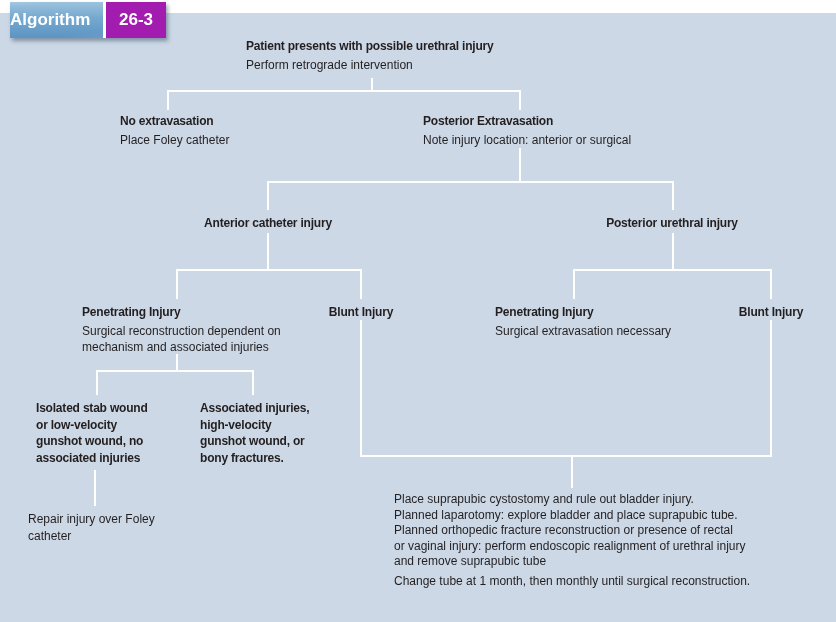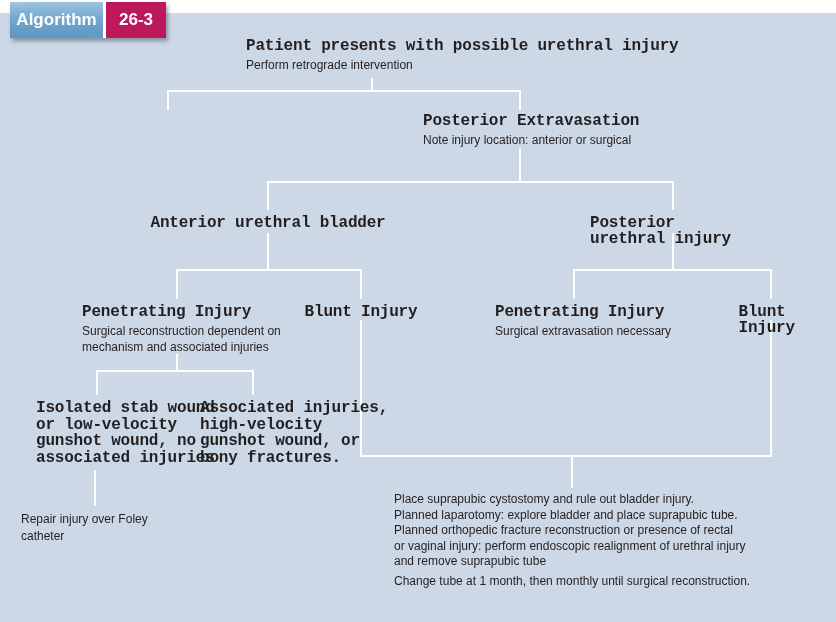--- a/index.html
+++ b/index.html
@@ -20,37 +20,37 @@
     display:flex;align-items:stretch;
     box-shadow:2px 3px 4px rgba(40,60,85,.45);
   }
   .badge-blue{
     width:93px;
     background:
       radial-gradient(120% 90% at -10% -40%, rgba(255,255,255,.40), rgba(255,255,255,0) 60%),
       radial-gradient(150% 130% at 115% 150%, rgba(255,255,255,.28), rgba(255,255,255,0) 55%),
       linear-gradient(180deg,#9cc3de 0%,#74a8cf 45%,#5d94c2 100%);
     color:#ffffff;font-weight:bold;font-size:17px;
-    display:flex;align-items:center;justify-content:center;
+    display:flex;align-items:center;justify-content:flex-start;
     border-right:3px solid #ffffff;
   }
   .badge-black{
-    width:60px;background:#be185d;
+    width:60px;background:#a21caf;
     color:#ffffff;font-weight:bold;font-size:17px;
     display:flex;align-items:center;justify-content:center;
   }
   
   .line{position:absolute;background:#ffffff;}
   .h{height:2px;}
   .v{width:2px;}
   
   .node{position:absolute;color:#231f20;}
   .node-title{
-    font-size:16px;font-weight:bold;letter-spacing:-0.2px;
-    line-height:16px;white-space:pre-line;font-family:Liberation Mono, monospace;
+    font-size:12px;font-weight:bold;letter-spacing:-0.2px;
+    line-height:16px;white-space:pre-line;
   }
   .node-sub{
     font-size:12px;line-height:15.5px;margin-top:4px;white-space:pre-line;
   }
   .node-text{
     font-size:12px;line-height:16.5px;white-space:pre-line;
   }
   .center{transform:translateX(-50%);white-space:nowrap;}
   .big-title{line-height:16.5px;}
   .para{font-size:12px;line-height:15.5px;white-space:pre-line;color:#231f20;}
@@ -96,28 +96,32 @@
   <div class="line v" style="left:252px;top:370px;height:25px"></div>
   <div class="line v" style="left:94px;top:470px;height:36px"></div>
   <div class="line h" style="left:360px;top:455px;width:412px"></div>
   <div class="line v" style="left:571px;top:455px;height:33px"></div>
 
   <div class="node" style="left:246px;top:38px">
     <div class="node-title">Patient presents with possible urethral injury</div>
     <div class="node-sub">Perform retrograde intervention</div>
   </div>
 
+  <div class="node" style="left:120px;top:113px">
+    <div class="node-title">No extravasation</div>
+    <div class="node-sub">Place Foley catheter</div>
+  </div>
 
   <div class="node" style="left:423px;top:113px">
     <div class="node-title">Posterior Extravasation</div>
     <div class="node-sub">Note injury location: anterior or surgical</div>
   </div>
 
   <div class="node center" style="left:268px;top:215px">
-    <div class="node-title">Anterior urethral bladder</div>
+    <div class="node-title">Anterior catheter injury</div>
   </div>
 
   <div class="node center" style="left:672px;top:215px">
     <div class="node-title">Posterior urethral injury</div>
   </div>
 
   <div class="node" style="left:82px;top:304px">
     <div class="node-title">Penetrating Injury</div>
     <div class="node-sub">Surgical reconstruction dependent on
 mechanism and associated injuries</div>
@@ -143,21 +147,21 @@
 associated injuries</div>
   </div>
 
   <div class="node" style="left:200px;top:400px">
     <div class="node-title big-title">Associated injuries,
 high-velocity
 gunshot wound, or
 bony fractures.</div>
   </div>
 
-  <div class="node" style="left:21px;top:511px">
+  <div class="node" style="left:28px;top:511px">
     <div class="node-text">Repair injury over Foley
 catheter</div>
   </div>
 
   <div class="node" style="left:394px;top:492px">
     <div class="para">Place suprapubic cystostomy and rule out bladder injury.
 Planned laparotomy: explore bladder and place suprapubic tube.
 Planned orthopedic fracture reconstruction or presence of rectal
 or vaginal injury: perform endoscopic realignment of urethral injury
 and remove suprapubic tube</div>

